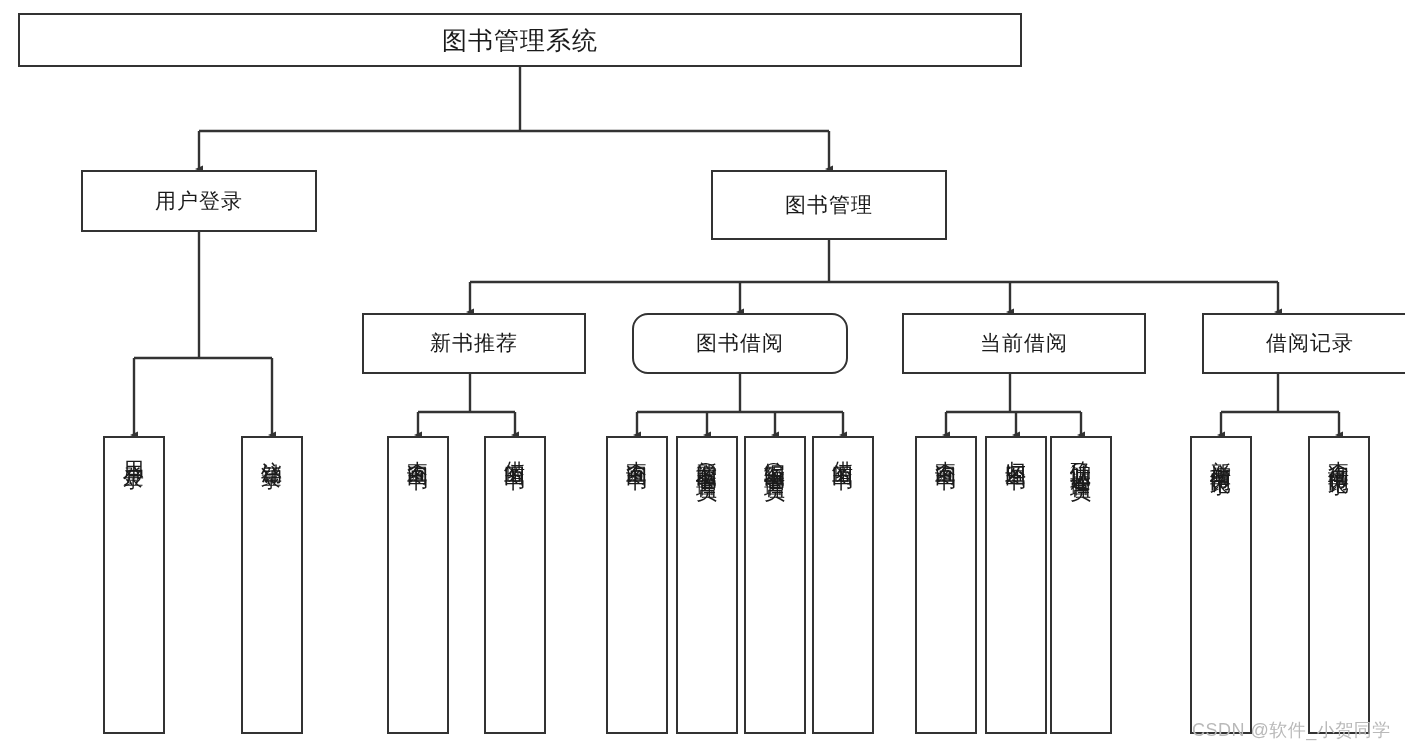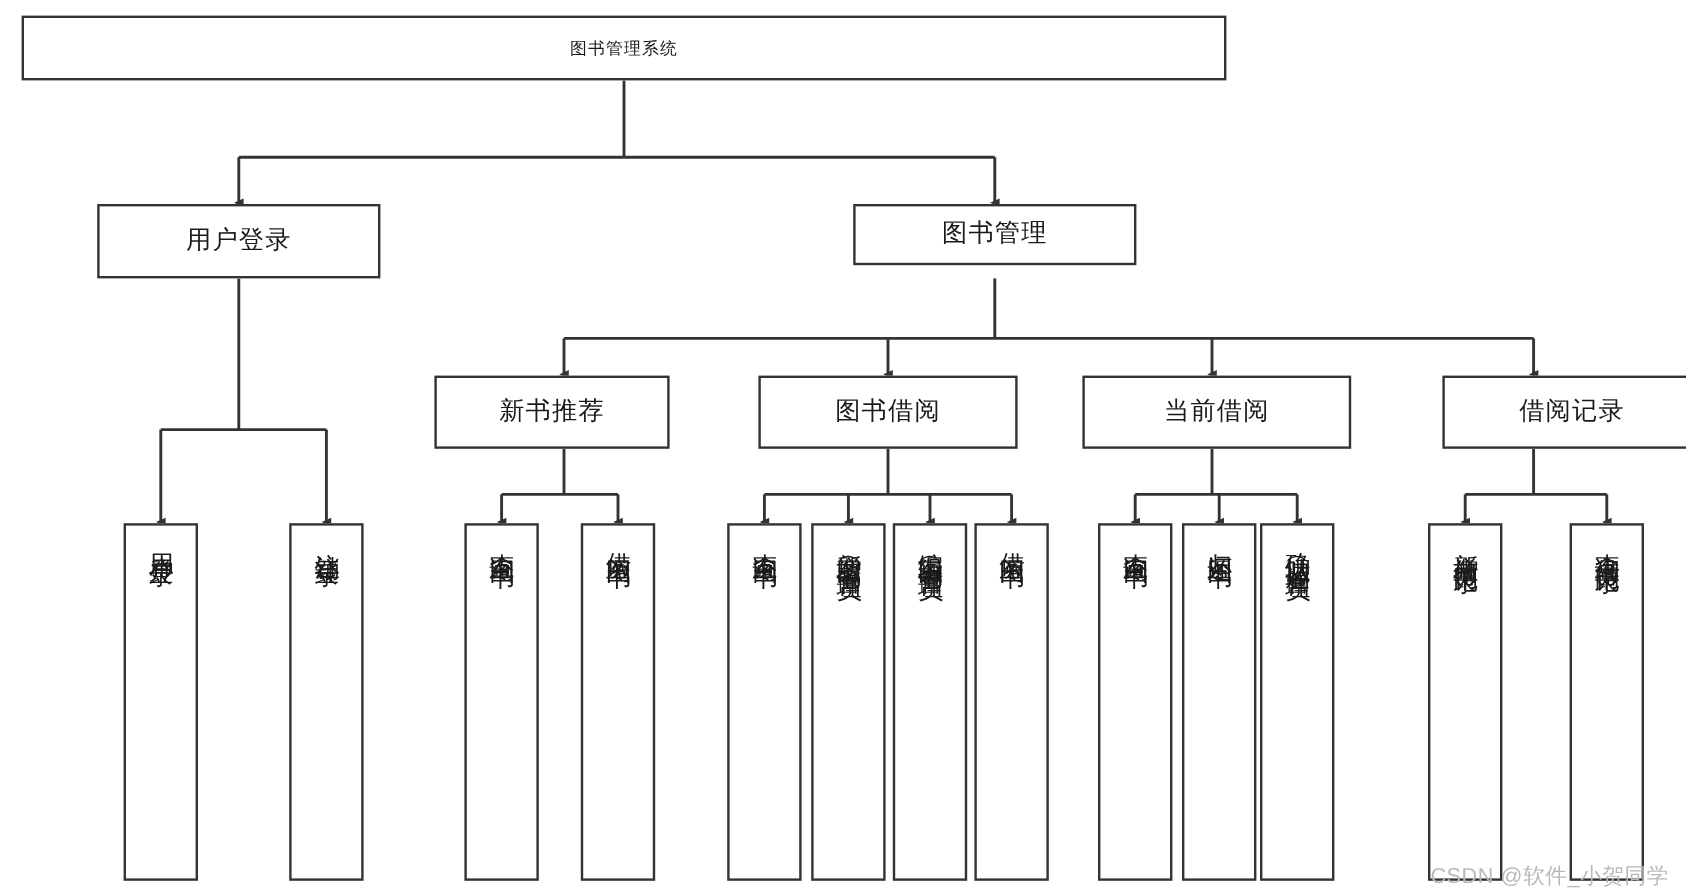--- a/index.html
+++ b/index.html
@@ -51,21 +51,21 @@
     padding-top: 6px;
   }
   .node.vert .node-label {
     writing-mode: vertical-rl;
     text-orientation: upright;
     font-size: 21px;
     letter-spacing: 3px;
     line-height: 1.0;
   }
   .node.root .node-label {
-    font-size: 14px;
+    font-size: 25px;
   }
   .watermark {
     position: absolute;
     font-size: 18px;
     color: #b9b9b9;
     white-space: nowrap;
     letter-spacing: 0.5px;
   }
 </style>
 </head>
@@ -116,31 +116,31 @@
       </g>
   </svg>
 
   <div class="node root horiz" style="left: 18px; top: 13px; width: 1004px; height: 54px;">
     <span class="node-label">图书管理系统</span>
   </div>
 
   <div class="node horiz" style="left: 81px; top: 170px; width: 236px; height: 62px;">
     <span class="node-label">用户登录</span>
   </div>
-  <div class="node horiz" style="left: 711px; top: 170px; width: 236px; height: 51px;">
+  <div class="node horiz" style="left: 711px; top: 170px; width: 236px; height: 70px;">
     <span class="node-label">图书管理</span>
   </div>
 
-  <div class="node horiz" style="left: 362px; top: 313px; width: 196px; height: 61px;">
+  <div class="node horiz" style="left: 362px; top: 313px; width: 224px; height: 61px;">
     <span class="node-label">新书推荐</span>
   </div>
-  <div class="node horiz" style="left: 632px; top: 313px; width: 216px; height: 61px;">
+  <div class="node horiz" style="left: 632px; top: 313px; width: 216px; height: 61px; border-radius: 16px;">
     <span class="node-label">图书借阅</span>
   </div>
-  <div class="node horiz" style="left: 902px; top: 313px; width: 224px; height: 61px;">
+  <div class="node horiz" style="left: 902px; top: 313px; width: 244px; height: 61px;">
     <span class="node-label">当前借阅</span>
   </div>
   <div class="node horiz" style="left: 1170px; top: 313px; width: 216px; height: 61px; margin-left: 32px;">
     <span class="node-label">借阅记录</span>
   </div>
 
   <div class="node vert" style="left: 103px; top: 436px; width: 62px; height: 298px;">
     <span class="node-label">用户登录</span>
   </div>
   <div class="node vert" style="left: 241px; top: 436px; width: 62px; height: 298px;">

